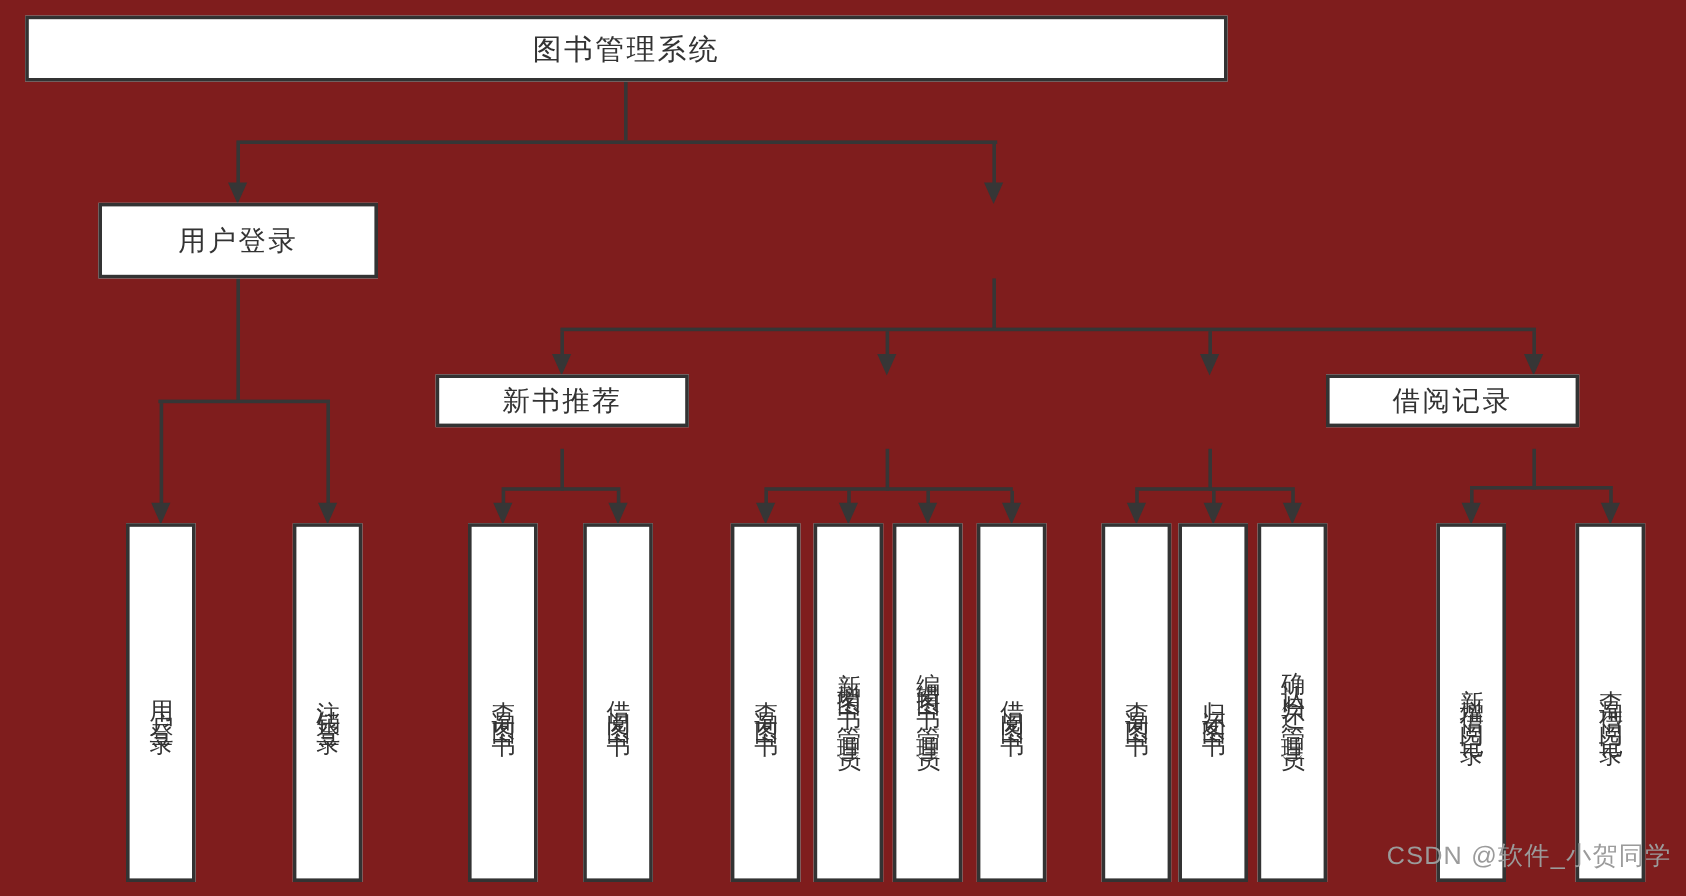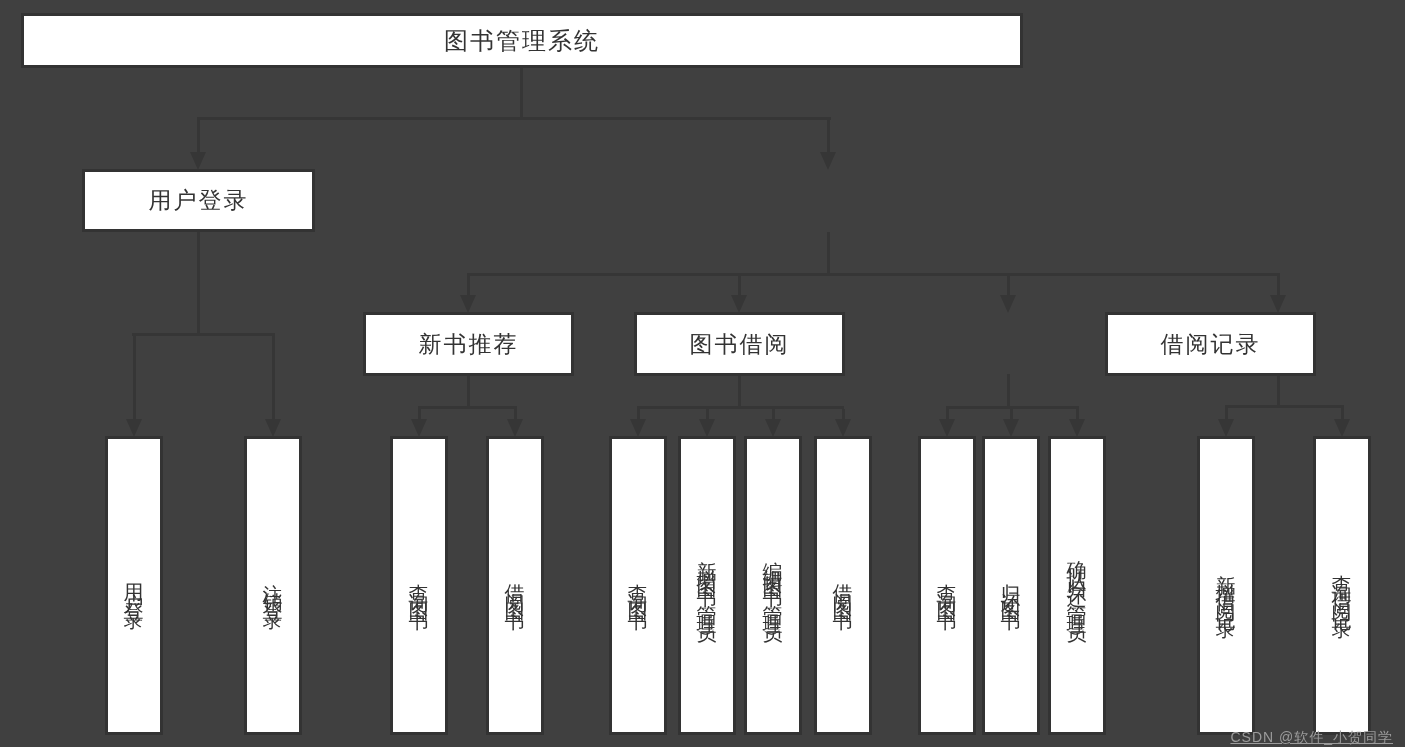--- a/index.html
+++ b/index.html
@@ -1,34 +1,34 @@
 <!DOCTYPE html>
 <html><head>
 <meta charset="utf-8">
 <style>
   html,body{margin:0;padding:0;background:#fff;}
-  .stage{position:relative;width:1405px;height:747px;background:#404040;overflow:hidden;
+  .stage{position:relative;width:1405px;height:747px;background:#7f1d1d;overflow:hidden;
          font-family:"Liberation Sans",sans-serif;}
   .node{position:absolute;box-sizing:border-box;border:3px solid #333;background:#fff;
         display:flex;align-items:center;justify-content:center;color:#333;}
   .hnode{font-size:23px;letter-spacing:2px;font-weight:400;}
   .root{left:21px;top:13px;width:1002px;height:55px;font-size:24px;}
   .l2{top:169px;width:233px;height:63px;}
-  .l3{top:312px;width:211px;height:64px;}
+  .l3{top:312px;width:211px;height:44px;}
   .leaf{top:436px;width:58px;height:299px;font-size:20px;}
   .leaf span{writing-mode:vertical-rl;text-orientation:mixed;letter-spacing:9px;line-height:1;}
   .vl{position:absolute;width:3px;background:#363636;}
   .hl{position:absolute;height:3px;background:#363636;}
   .arr{position:absolute;width:16px;}
   .arr::before{content:"";position:absolute;left:6.5px;top:0;bottom:14px;width:3px;background:#363636;}
   .arr::after{content:"";position:absolute;left:0;bottom:0;width:0;height:0;
               border-left:8px solid transparent;border-right:8px solid transparent;
               border-top:18px solid #363636;}
-  .watermark{position:absolute;right:12px;bottom:0;font-size:14px;color:#9b9b9b;
-             letter-spacing:1px;z-index:5;text-decoration:underline;}
+  .watermark{position:absolute;right:12px;bottom:20px;font-size:21px;color:#9b9b9b;
+             letter-spacing:1px;z-index:5;}
 </style>
 </head>
 <body>
 
 <div class="stage">
 
   <div class="vl" style="left:520px;top:68px;height:49px"></div>
   <div class="hl" style="left:197px;top:117px;width:634px"></div>
   <div class="arr" style="left:190px;top:120px;height:50px"></div>
   <div class="arr" style="left:820px;top:120px;height:50px"></div>
@@ -66,21 +66,20 @@
   <div class="vl" style="left:1277px;top:374px;height:34px"></div>
   <div class="hl" style="left:1225px;top:405px;width:119px"></div>
   <div class="arr" style="left:1218px;top:408px;height:29px"></div>
   <div class="arr" style="left:1334px;top:408px;height:29px"></div>
 
   <div class="node hnode root">图书管理系统</div>
 
   <div class="node hnode l2" style="left:82px">用户登录</div>
 
   <div class="node hnode l3" style="left:363px">新书推荐</div>
-  <div class="node hnode l3" style="left:634px">图书借阅</div>
   <div class="node hnode l3" style="left:1105px">借阅记录</div>
 
   <div class="node leaf" style="left:105px">
     <span>用户登录</span>
   </div>
   <div class="node leaf" style="left:244px">
     <span>注销登录</span>
   </div>
   <div class="node leaf" style="left:390px">
     <span>查询图书</span>

